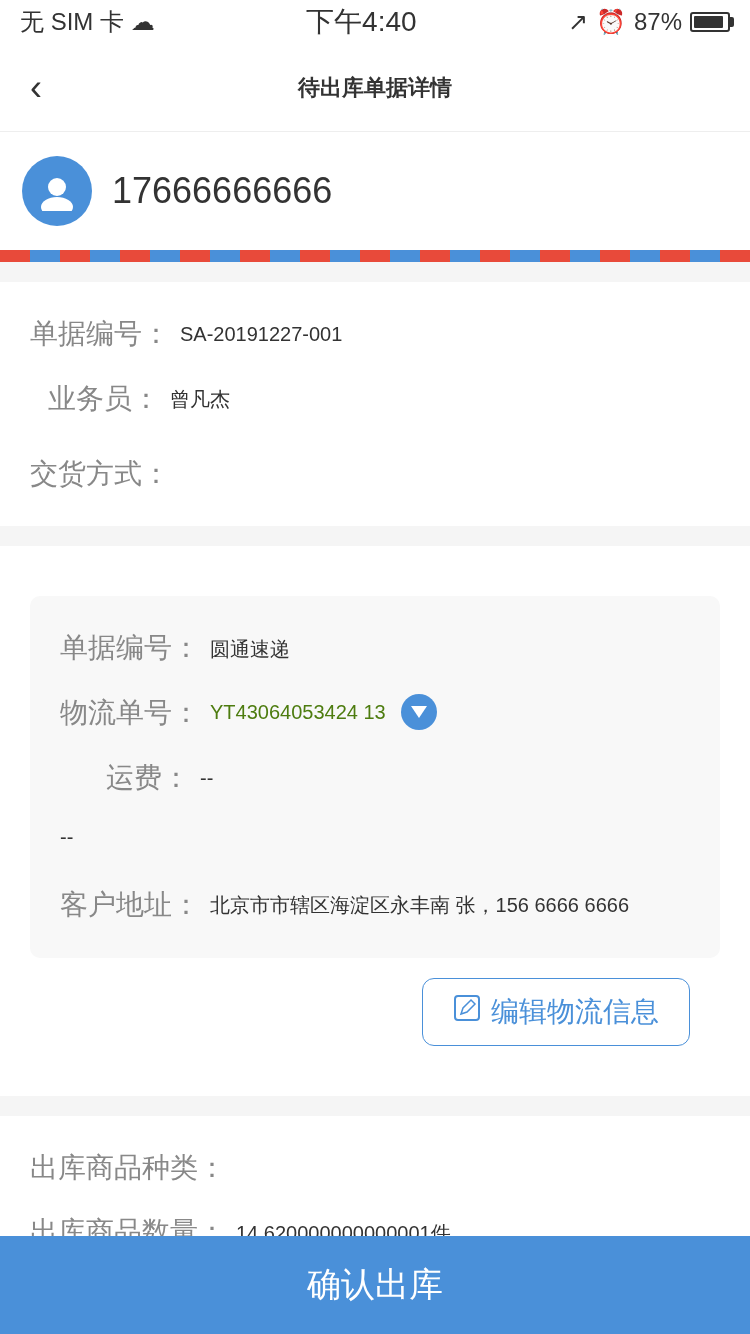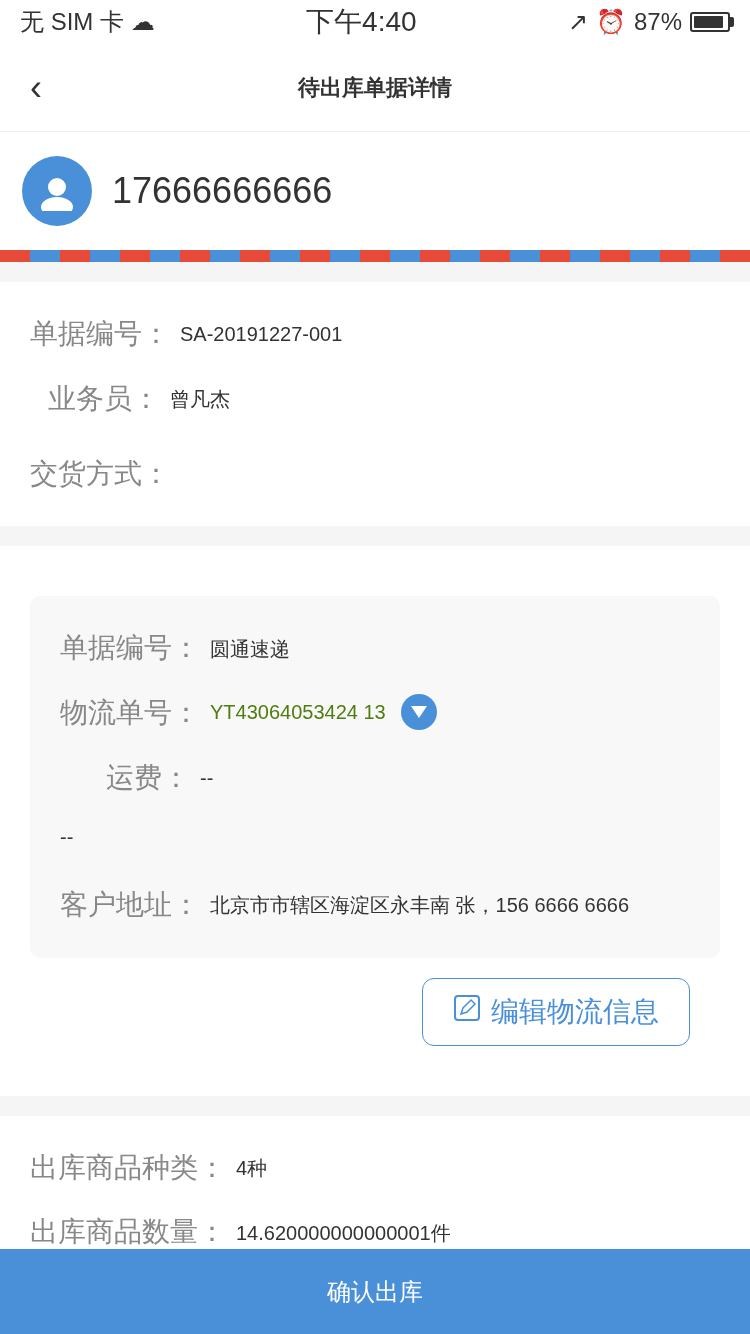--- a/index.html
+++ b/index.html
@@ -186,21 +186,21 @@
       bottom: 0;
       left: 0;
       width: 750px;
       background: #4a90d9;
       padding: 26px 0;
       text-align: center;
       cursor: pointer;
     }
     .confirm-btn-text {
       color: #fff;
-      font-size: 24px;
+      font-size: 34px;
       font-weight: 500;
     }
     .battery-bar {
       width: 40px;
       height: 20px;
       border: 2px solid #333;
       border-radius: 3px;
       position: relative;
       display: inline-block;
     }
@@ -308,21 +308,20 @@
         </svg>
       </span>
       <span>编辑物流信息</span>
     </button>
   </div>
 </div>
 
 <div class="goods-section">
   <div class="info-row">
     <span class="info-label">出库商品种类：</span>
-    <span class="info-value">4种</span>
   </div>
   <div class="info-row">
     <span class="info-label">出库商品数量：</span>
     <span class="info-value">14.620000000000001件</span>
   </div>
   <div class="action-btn">
     <button class="btn-outline">
       
       
     </button>

